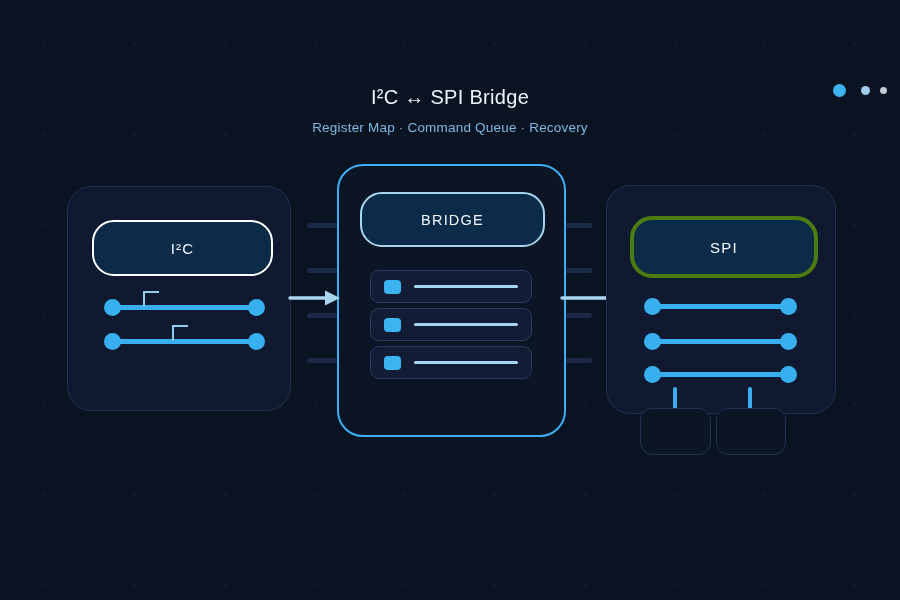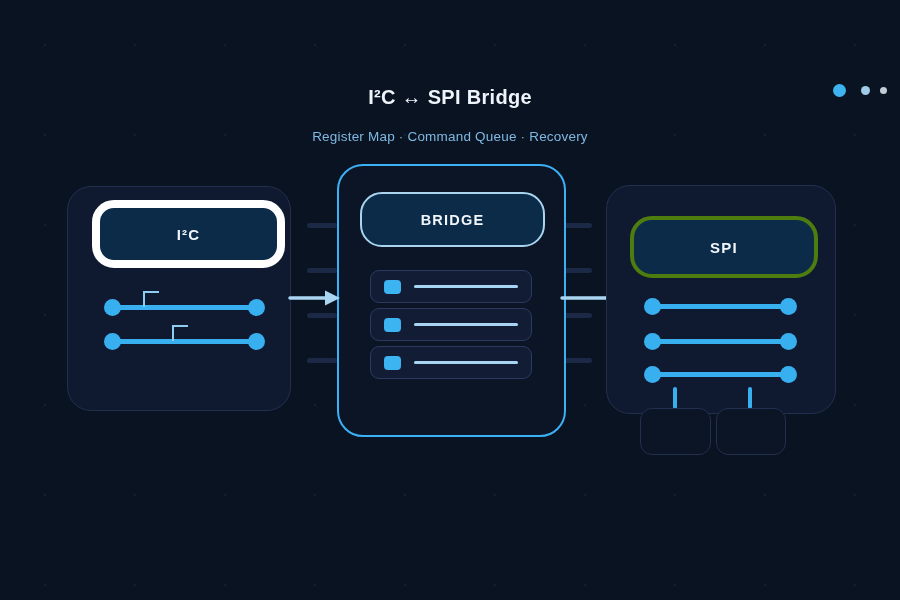--- a/index.html
+++ b/index.html
@@ -9,24 +9,24 @@
     background-image:radial-gradient(circle,#131e36 1.5px,transparent 1.6px);
     background-size:90px 90px;
     background-position:0 0;
     font-family:"Liberation Sans", sans-serif;
   }
   .abs{position:absolute;}
 
   
   .title{
     left:0;top:86px;width:900px;text-align:center;
-    font-size:20px;font-weight:700;color:#eef4fa;letter-spacing:.3px;
+    font-size:20px;font-weight:400;color:#eef4fa;letter-spacing:.3px;
   }
   .subtitle{
-    left:0;top:129px;width:900px;text-align:center;
+    left:0;top:120px;width:900px;text-align:center;
     font-size:13.5px;color:#7fb9e2;letter-spacing:.2px;
   }
   .dot{border-radius:50%;}
   .dot-1{left:833px;top:84px;width:13px;height:13px;background:#3db4ef;}
   .dot-2{left:861px;top:86px;width:9px;height:9px;background:#9fcbe8;}
   .dot-3{left:880px;top:87px;width:7px;height:7px;background:#c3cbd6;}
 
   
   .side-card{
     background:#0f1930;border:1.5px solid #242f4e;border-radius:24px;
@@ -35,23 +35,23 @@
   .card-spi{left:606px;top:185px;width:228px;height:227px;}
   .card-bridge{
     left:337px;top:164px;width:225px;height:269px;
     background:#0b1526;border:2px solid #3cb0f4;border-radius:26px;
   }
 
   
   .pill{
     display:flex;align-items:center;justify-content:center;
     border-radius:22px;background:#0c2b49;
-    color:#f0f6fb;font-weight:700;font-size:15px;letter-spacing:1.2px;
+    color:#f0f6fb;font-weight:400;font-size:15px;letter-spacing:1.2px;
   }
-  .pill-i2c{left:92px;top:200px;width:177px;height:52px;border:8px solid #ffffff;}
+  .pill-i2c{left:92px;top:220px;width:177px;height:52px;border:2px solid #ffffff;}
   .pill-spi{left:630px;top:216px;width:180px;height:54px;border:4px solid #4d7c0f;}
   .pill-bridge{left:360px;top:192px;width:181px;height:51px;border:2px solid #a9d4ef;font-size:14.5px;}
 
   
   .bus{height:5px;border-radius:3px;background:#38b0f0;}
   .bus-dot{width:17px;height:17px;border-radius:50%;background:#38b0f0;}
   .pulse{
     width:14px;height:14px;
     border-left:2.5px solid #8fccf2;border-top:2.5px solid #8fccf2;
   }

